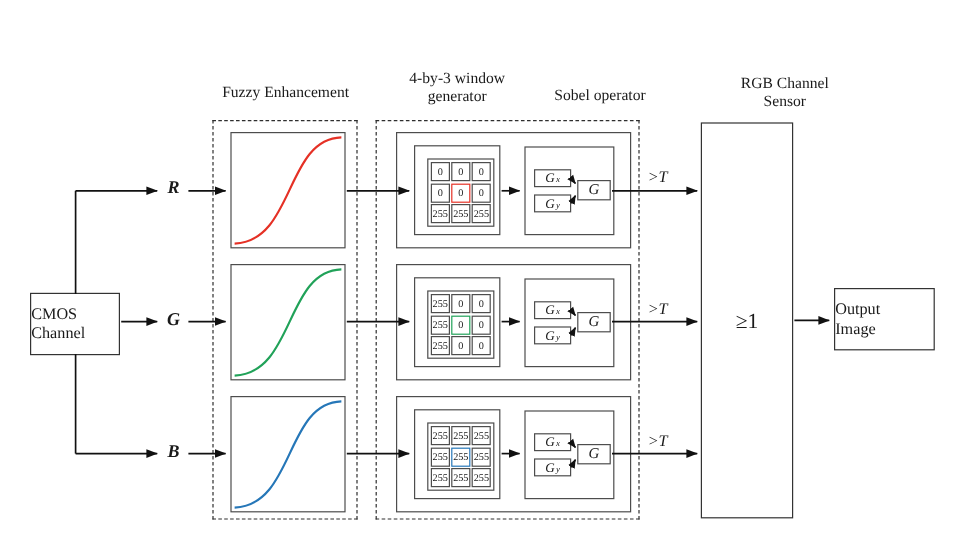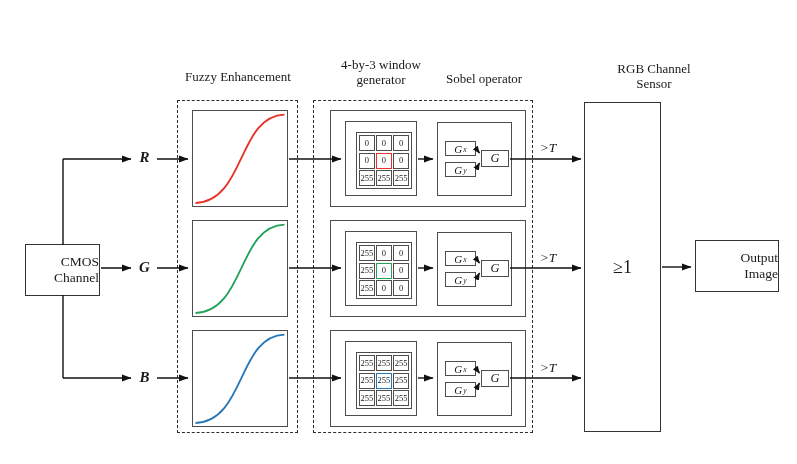--- a/index.html
+++ b/index.html
@@ -1,19 +1,19 @@
 <!DOCTYPE html>
 <html><head>
 <meta charset="utf-8">
 <style>
   html,body{margin:0;padding:0;background:#fff;}
   .canvas{position:relative;width:797px;height:464px;background:#ffffff;overflow:hidden;
           font-family:"Liberation Serif", serif;color:#1a1a1a;border-radius:11px;}
   .box{position:absolute;box-sizing:border-box;background:#fff;border:1.6px solid #4d4d4d;}
-  .nodebox{border:1.5px solid #333;display:flex;flex-direction:column;align-items:flex-end;justify-content:center;
+  .nodebox{border:1.5px solid #333;display:flex;flex-direction:column;align-items:flex-start;justify-content:center;
            font-size:13.5px;line-height:16px;text-align:center;}
   .dashedbox{position:absolute;box-sizing:border-box;border:1.6px dashed #2e2e2e;background:transparent;}
   .hdr{position:absolute;transform:translateX(-50%);text-align:center;font-size:13px;line-height:14.5px;
        white-space:nowrap;color:#1a1a1a;}
   
   .row0{--t:110px;} .row1{--t:220px;} .row2{--t:330px;}
   .curvebox{left:192px;top:var(--t);width:96px;height:97px;border-width:1.7px;}
   .outerbox{left:330px;top:var(--t);width:196px;height:97px;}
   .winbox{left:345px;top:calc(var(--t) + 11px);width:72px;height:75px;}
   .sobelbox{left:437px;top:calc(var(--t) + 12px);width:75px;height:74px;}
@@ -41,21 +41,21 @@
 </head>
 <body>
 
 <div class="canvas">
 
   <div class="hdr" style="left:238px;top:70px;"><span>Fuzzy Enhancement</span></div>
   <div class="hdr" style="left:381px;top:58px;">
     <span>4-by-3 window</span><br>
     <span>generator</span>
   </div>
-  <div class="hdr" style="left:484px;top:72px;"><span>Sobel operator</span></div>
+  <div class="hdr" style="left:500px;top:72px;"><span>Sobel operator</span></div>
   <div class="hdr" style="left:654px;top:62px;">
     <span>RGB Channel</span><br>
     <span>Sensor</span>
   </div>
 
   <div class="box nodebox" style="left:25px;top:244px;width:75px;height:52px;">
     <span>CMOS</span>
     <span>Channel</span>
   </div>
 

